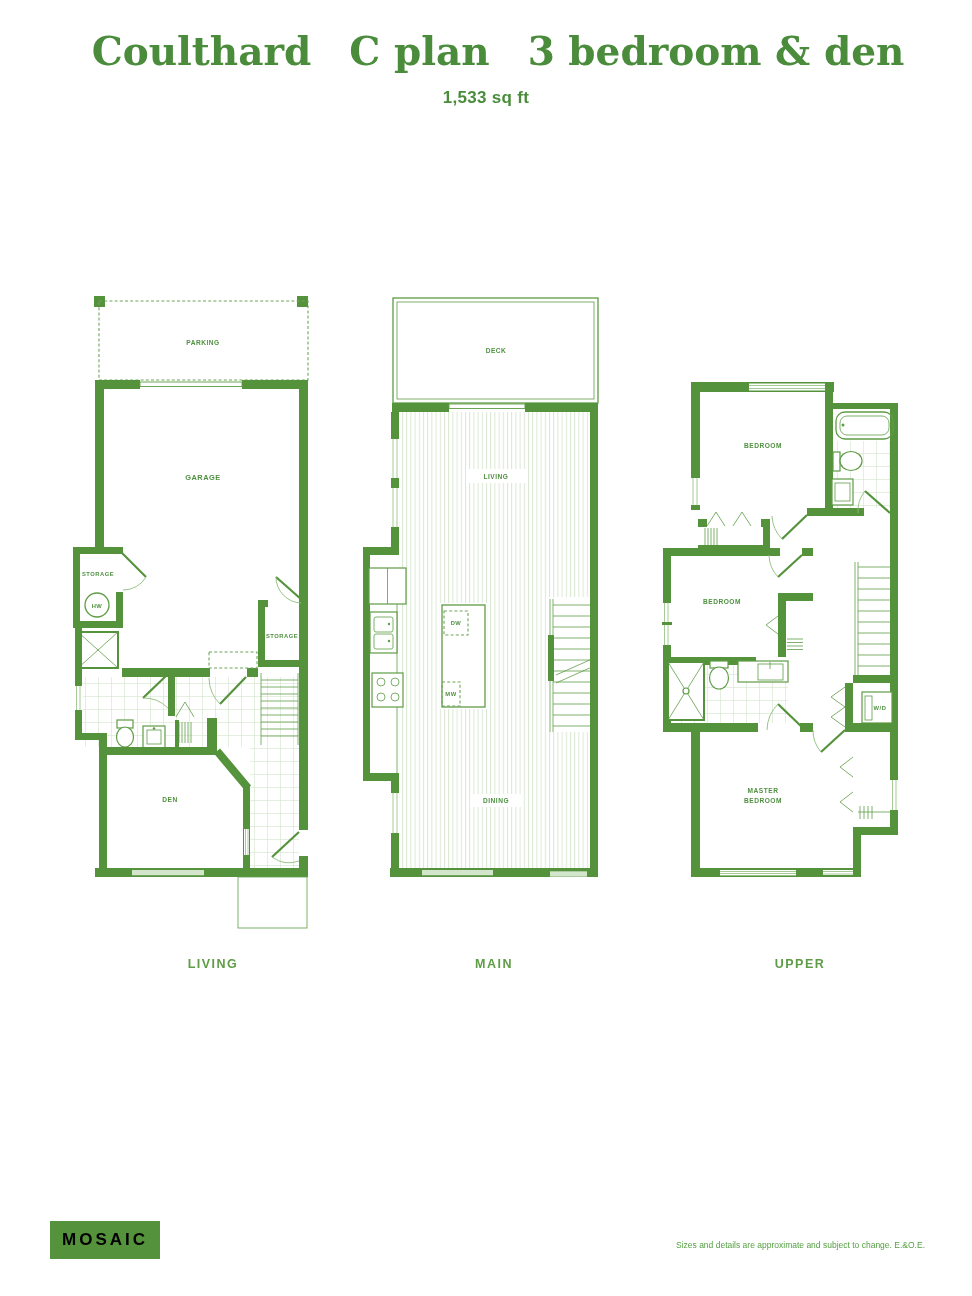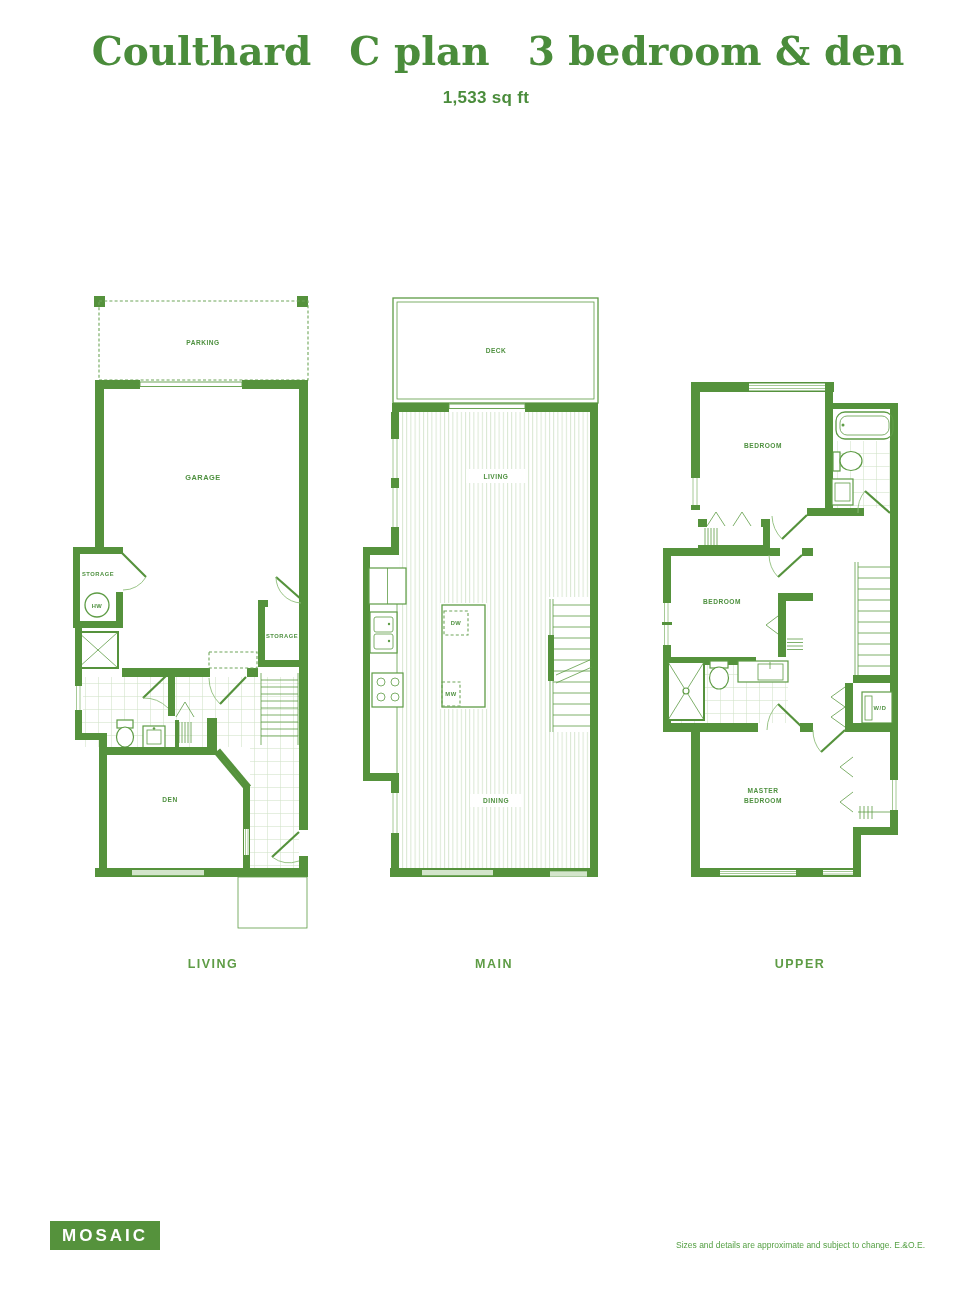--- a/index.html
+++ b/index.html
@@ -11,22 +11,22 @@
   .sqft{position:absolute;top:88px;left:0;right:0;text-align:center;
         font-weight:bold;font-size:17px;color:#4a8c3b;letter-spacing:.3px;}
   .floor-label{position:absolute;top:957px;width:160px;text-align:center;
         font-weight:bold;font-size:12.5px;color:#5e9c45;letter-spacing:1.5px;}
   #lbl-ground{left:133px;} #lbl-main{left:414px;} #lbl-upper{left:720px;}
   .plan{position:absolute;}
   #plan-ground{left:72px;top:293px;}
   #plan-main{left:360px;top:293px;}
   #plan-upper{left:655px;top:375px;}
   
-  .brand-badge{position:absolute;left:50px;top:1221px;width:110px;height:29px;background:#55923c;
-        color:#ffffff;font-weight:bold;font-size:17px;letter-spacing:3px;
+  .brand-badge{position:absolute;left:50px;top:1221px;width:110px;height:38px;background:#55923c;
+        color:#000000;font-weight:bold;font-size:17px;letter-spacing:3px;
         display:flex;align-items:center;justify-content:center;}
   .project{position:absolute;left:174px;top:1215px;font-family:"DejaVu Serif",serif;
         font-weight:bold;font-size:30px;color:#4a8c3b;letter-spacing:1px;}
   .disclaimer{position:absolute;right:47px;top:1240px;font-size:8.5px;color:#55a044;text-align:right;}
   
   .w{fill:#55923c;}
   .tn{fill:none;stroke:#5e9c45;stroke-width:1.3;}
   .tn2{fill:none;stroke:#5e9c45;stroke-width:0.8;}
   .fx{fill:#ffffff;stroke:#5e9c45;stroke-width:1.2;}
   .arc{fill:none;stroke:#8fbd7a;stroke-width:0.9;}

